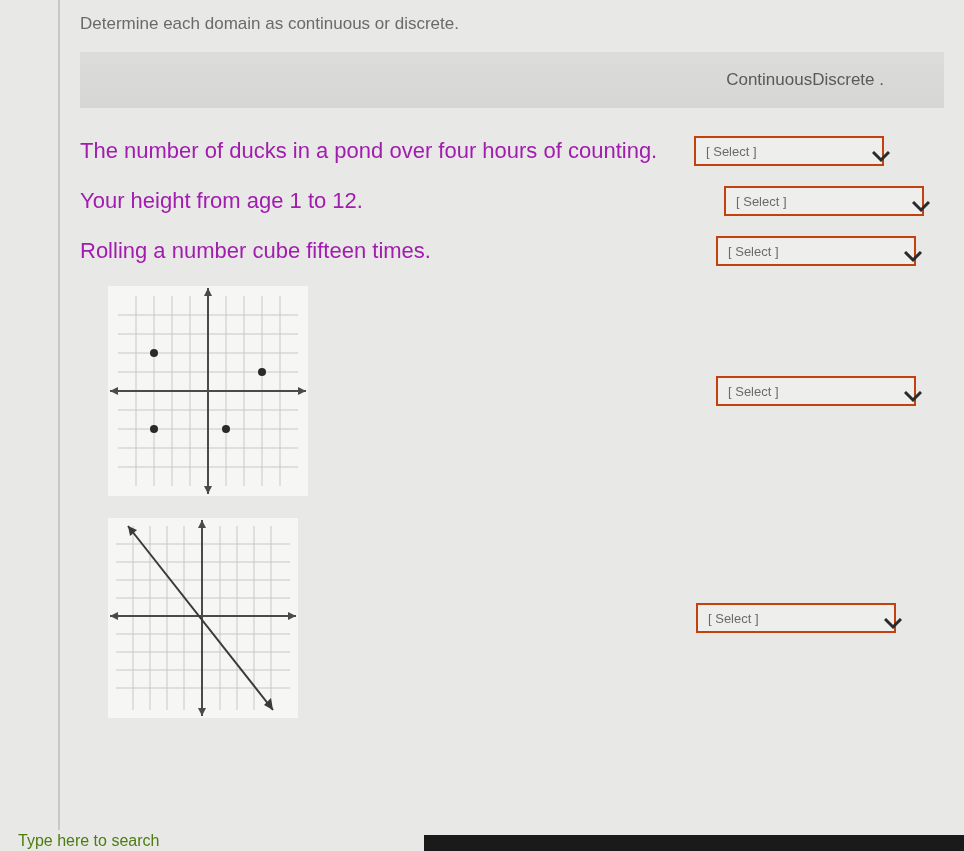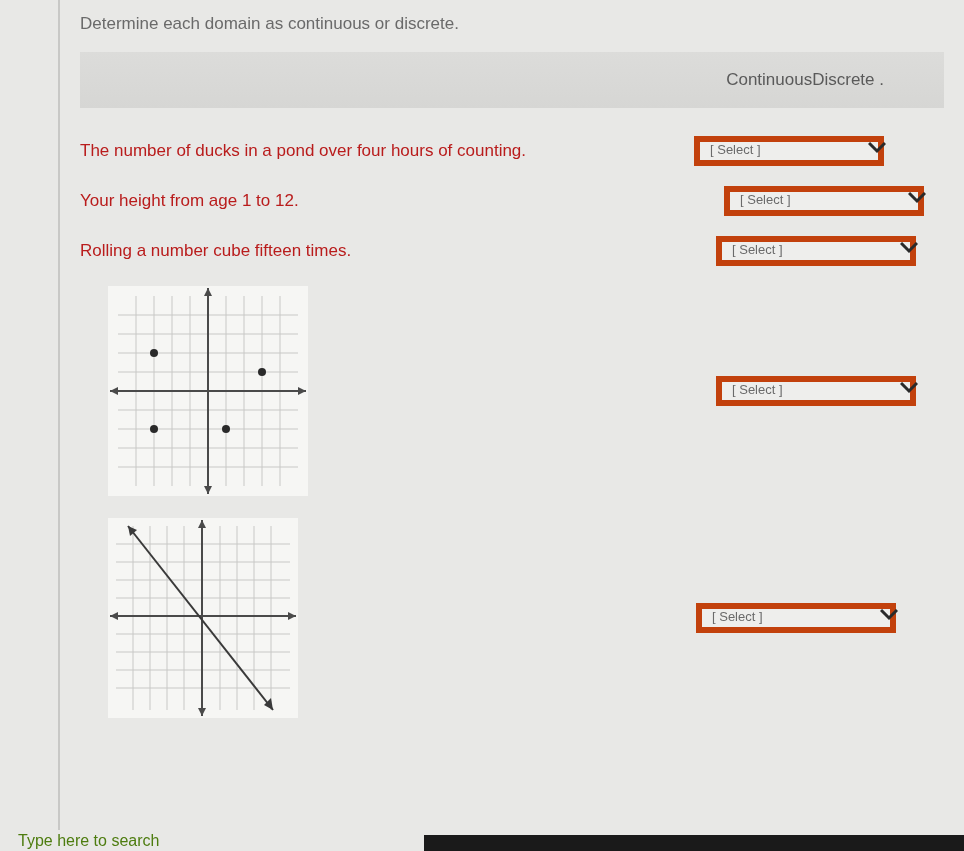--- a/index.html
+++ b/index.html
@@ -36,29 +36,30 @@
     margin-bottom: 28px;
   }
   .row {
     display: flex;
     align-items: center;
     justify-content: space-between;
     margin-bottom: 20px;
     padding-right: 20px;
   }
   .row-text {
-    color: #b91c1c;
-    font-size: 17px;
+    color: #a21caf;
+    font-size: 22px;
     flex: 1;
   }
   .select-box {
-    border: 6px solid #c2410c;
+    border: 2px solid #c2410c;
     background: #eeeeec;
     height: 30px;
     display: flex;
+    align-items: center;
     justify-content: space-between;
     padding: 0 10px;
     color: #6a6a6a;
     font-size: 13px;
     cursor: pointer;
     min-width: 180px;
   }
   .select-box.w1 { width: 190px; margin-right: 40px; }
   .select-box.w2 { width: 200px; margin-right: 0px; }
   .select-box.w3 { width: 200px; margin-right: 8px; }

